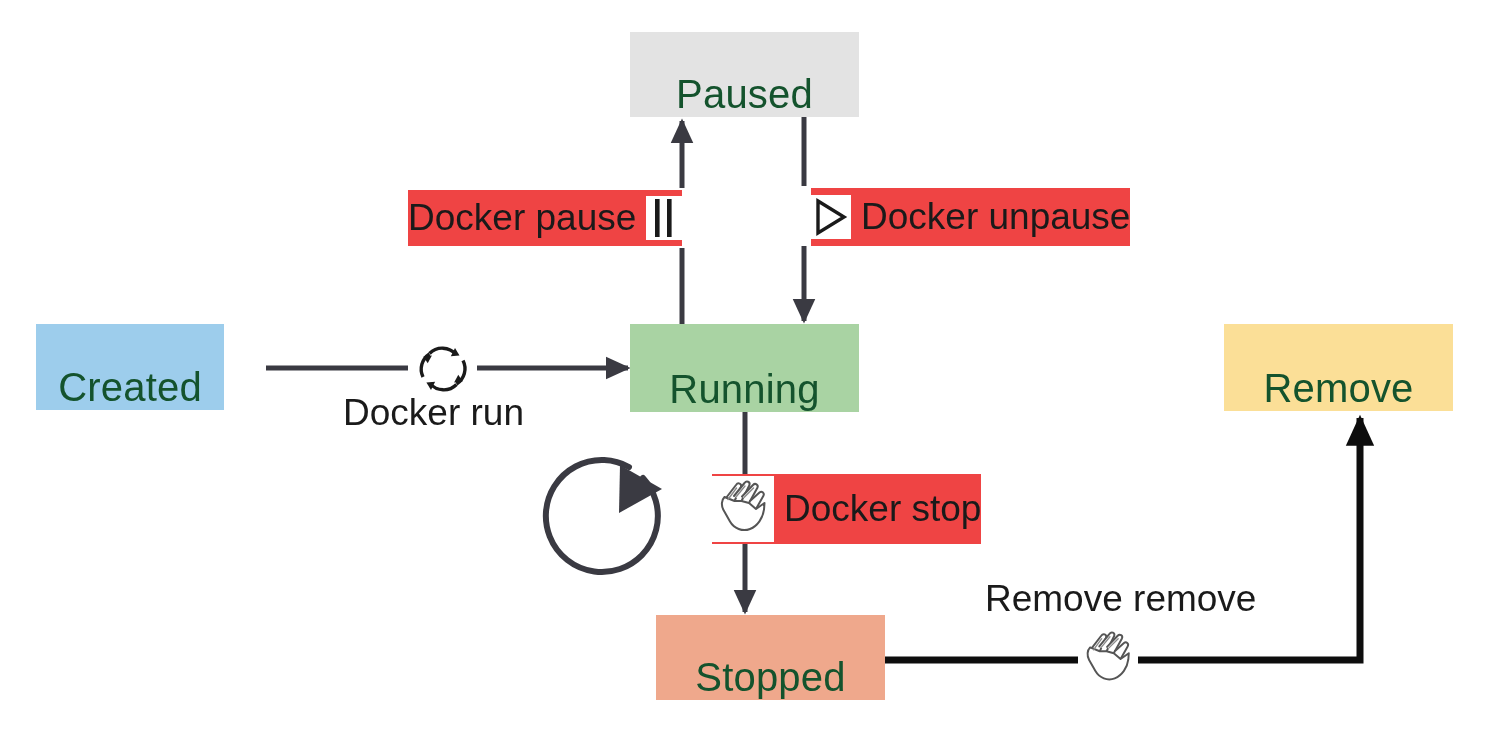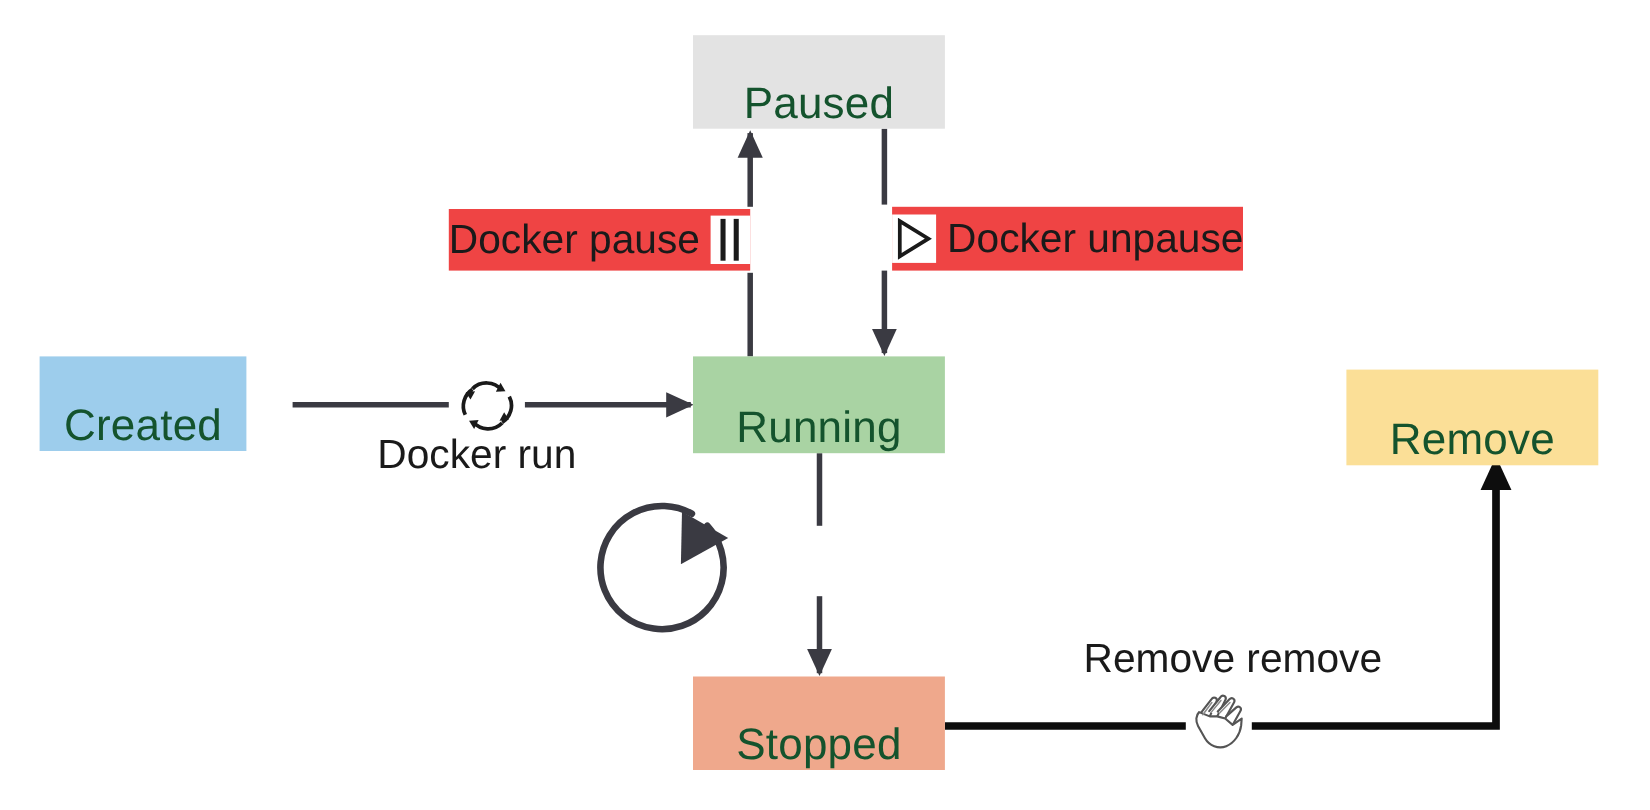--- a/index.html
+++ b/index.html
@@ -110,25 +110,25 @@
   </div>
 
   <div class="state-node" style="left:36px; top:324px; width:188px; height:86px; background:#9DCDEC;">
     <span>Created</span>
   </div>
 
   <div class="state-node" style="left:630px; top:324px; width:229px; height:88px; background:#A9D3A3;">
     <span>Running</span>
   </div>
 
-  <div class="state-node" style="left:1224px; top:336px; width:229px; height:87px; background:#FBDF97;">
+  <div class="state-node" style="left:1224px; top:324px; width:229px; height:87px; background:#FBDF97;">
     <span>Remove</span>
   </div>
 
-  <div class="state-node" style="left:630px; top:615px; width:229px; height:85px; background:#EFA88C;">
+  <div class="state-node" style="left:656px; top:615px; width:229px; height:85px; background:#EFA88C;">
     <span>Stopped</span>
   </div>
 
   <div class="edge-label" style="left:408px; top:190px; height:56px;">
     <span>Docker pause</span>
     <span class="icon-box" style="width:36px;height:44px;">
       <svg width="36" height="44" viewBox="0 0 36 44" xmlns="http://www.w3.org/2000/svg">
         <rect x="9" y="3" width="4.6" height="38" fill="#1a1a1a"></rect>
         <rect x="21" y="3" width="4.6" height="38" fill="#1a1a1a"></rect>
       </svg>
@@ -157,20 +157,41 @@
         <path d="M 14 36 A 18 18 0 0 1 20.5 13"></path>
       </g>
       <path d="M 46 7 L 50.5 14.6 L 41.8 15.2 z" fill="#1a1a1a"></path>
       <path d="M 53.6 40.5 L 45.1 41.4 L 49.3 33.8 z" fill="#1a1a1a"></path>
       <path d="M 22 49 L 17.4 41.5 L 26.1 40.8 z" fill="#1a1a1a"></path>
       <path d="M 14.4 15.5 L 22.9 14.6 L 18.7 22.2 z" fill="#1a1a1a"></path>
     </svg>
   </span>
 
 
+  <div class="edge-label" style="left:712px; top:474px; height:70px;">
+    <span class="icon-box" style="width:62px;height:66px;">
+      <svg width="62" height="66" viewBox="0 0 62 66" xmlns="http://www.w3.org/2000/svg">
+        <g fill="#ffffff" stroke="#555555" stroke-width="2" stroke-linejoin="round" stroke-linecap="round">
+          <path d="M 14 22 L 24 9 C 26 6 30 7.5 29 11 L 22.5 25"></path>
+          <path d="M 22 20 L 32.5 7 C 34.5 4.2 38.5 5.8 37.4 9.2 L 29.5 25"></path>
+          <path d="M 30 20.5 L 41 9 C 43.2 6.6 46.8 8.6 45.4 11.8 L 37 27"></path>
+          <path d="M 38 25 L 47.5 16.5 C 49.8 14.6 53 17 51.3 20 L 44 33"></path>
+          <path d="M 12.5 21 C 9.5 24 9 29.5 11.5 34 L 18 45.5
+                   C 22 52.5 30.5 56 38 53 C 45.5 50 51 42 52 33.5
+                   L 52.5 27 L 44 33 L 37 27 L 29.5 25 L 22.5 25 z"></path>
+        </g>
+        <g fill="none" stroke="#8a8a8a" stroke-width="1.4" stroke-linecap="round">
+          <path d="M 16 23.5 L 24.5 12"></path>
+          <path d="M 24 21 L 33 10"></path>
+          <path d="M 32 21.5 L 41.5 12"></path>
+        </g>
+      </svg>
+    </span>
+    <span>Docker stop</span>
+  </div>
 
   <div class="edge-label plain" style="left:985px; top:573px; height:52px;">
     <span>Remove remove</span>
   </div>
 
   <span class="icon-box" style="position:absolute; left:1078px; top:626px; width:60px; height:66px;">
     <svg width="60" height="66" viewBox="0 0 62 66" xmlns="http://www.w3.org/2000/svg">
       <g fill="#ffffff" stroke="#555555" stroke-width="2" stroke-linejoin="round" stroke-linecap="round">
         <path d="M 14 22 L 24 9 C 26 6 30 7.5 29 11 L 22.5 25"></path>
         <path d="M 22 20 L 32.5 7 C 34.5 4.2 38.5 5.8 37.4 9.2 L 29.5 25"></path>

